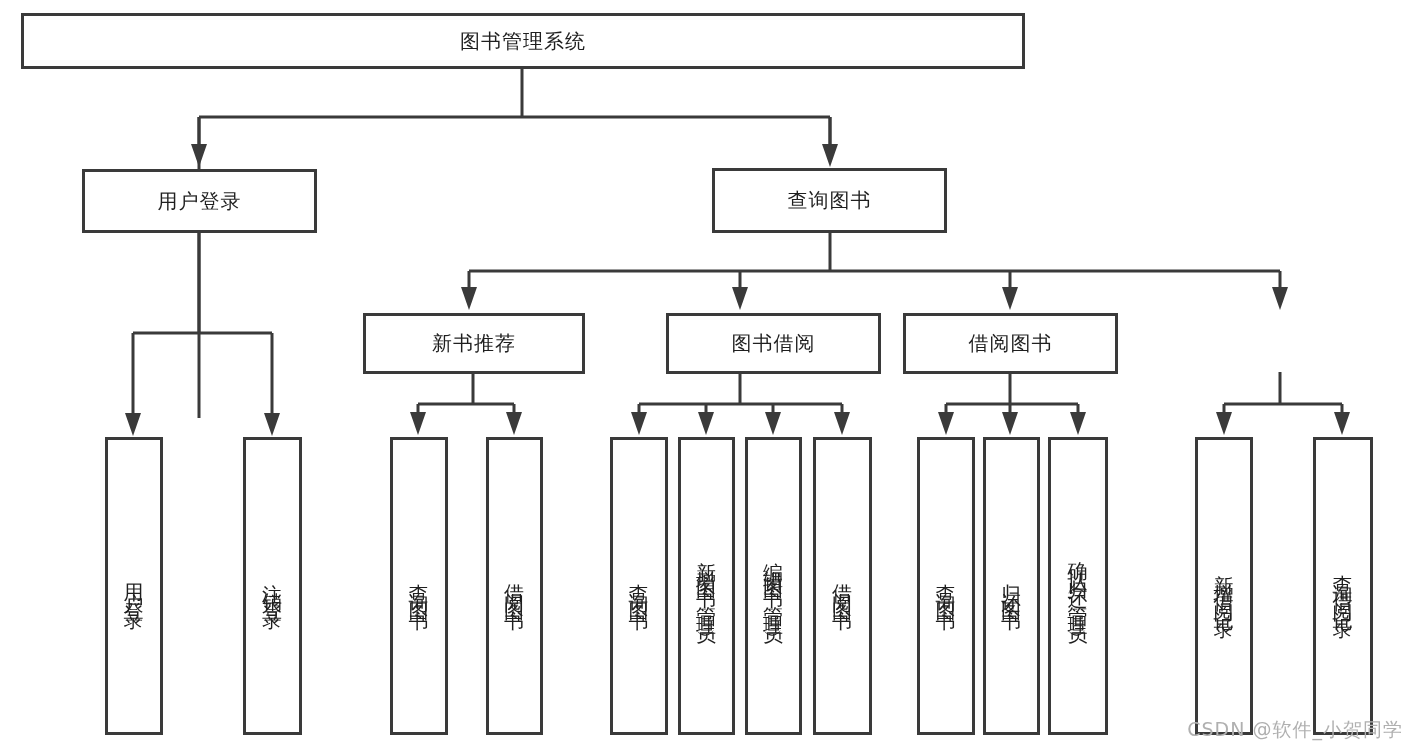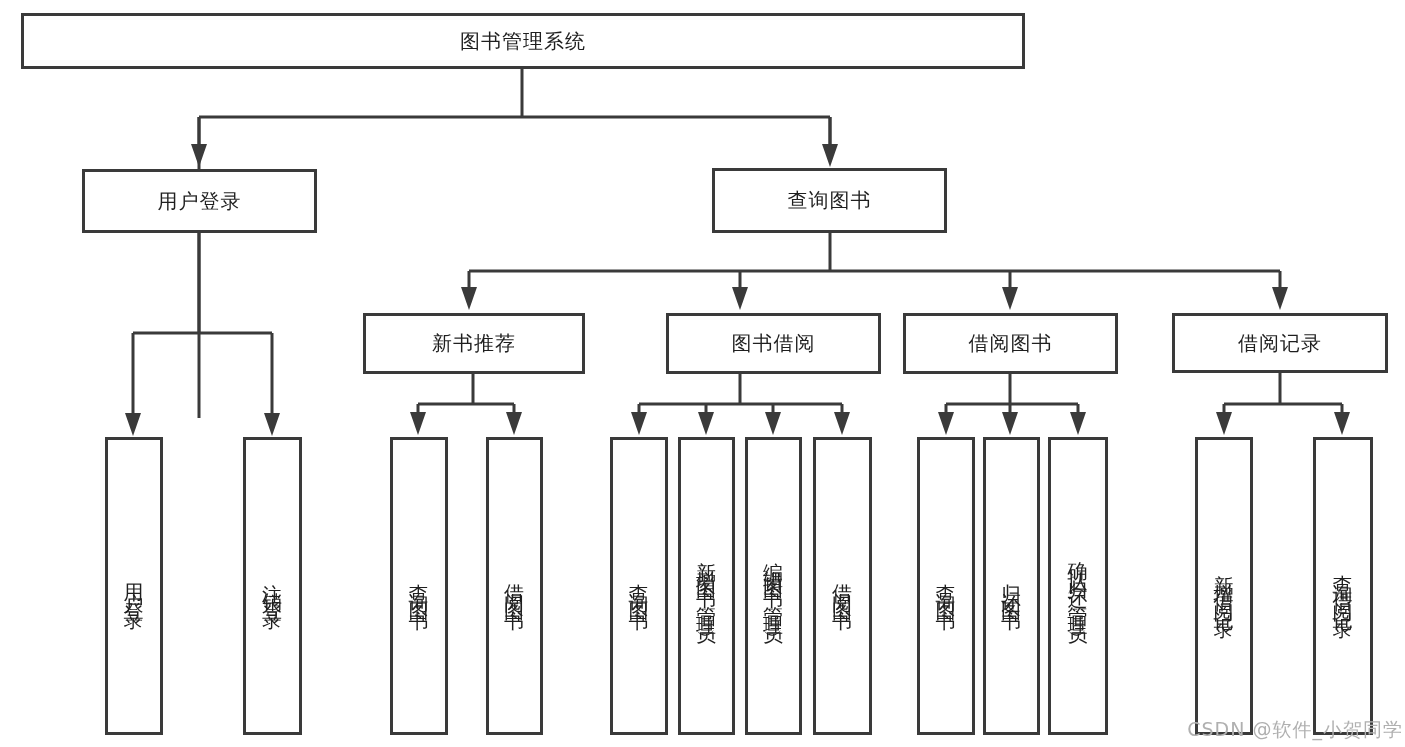--- a/index.html
+++ b/index.html
@@ -102,21 +102,20 @@
   </svg>
 
   <div class="node h" style="left:21px; top:13px; width:1004px; height:56px;">图书管理系统</div>
 
   <div class="node h" style="left:82px; top:169px; width:235px; height:64px;">用户登录</div>
   <div class="node h" style="left:712px; top:168px; width:235px; height:65px;">查询图书</div>
 
   <div class="node h" style="left:363px; top:313px; width:222px; height:61px;">新书推荐</div>
   <div class="node h" style="left:633px; top:313px; width:215px; height:61px;margin-left:33px;">图书借阅</div>
   <div class="node h" style="left:903px; top:313px; width:215px; height:61px;">借阅图书</div>
-  <div class="node h" style="left:1172px; top:313px; width:216px; height:60px;">借阅记录</div>
 
   <div class="node v" style="left:105px; top:437px; width:58px; height:298px;">用户登录</div>
   <div class="node v" style="left:243px; top:437px; width:59px; height:298px;">注销登录</div>
 
   <div class="node v" style="left:390px; top:437px; width:58px; height:298px;">查询图书</div>
   <div class="node v" style="left:486px; top:437px; width:57px; height:298px;">借阅图书</div>
 
   <div class="node v" style="left:610px; top:437px; width:58px; height:298px;">查询图书</div>
   <div class="node v" style="left:678px; top:437px; width:57px; height:298px;">新增图书（管理员）</div>
   <div class="node v" style="left:745px; top:437px; width:57px; height:298px;">编辑图书（管理员）</div>

